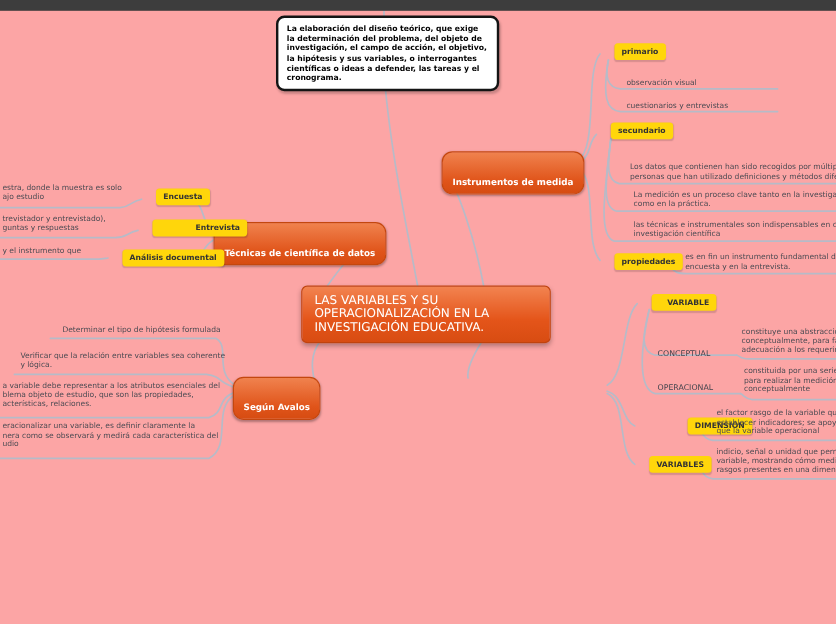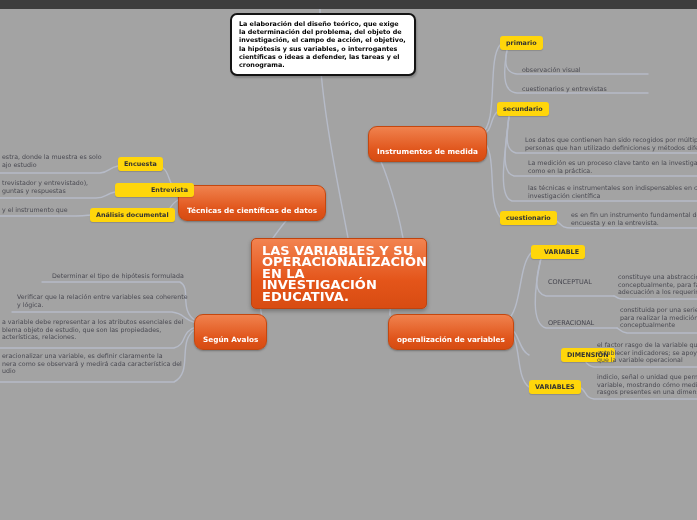--- a/index.html
+++ b/index.html
@@ -1,44 +1,45 @@
 <!DOCTYPE html>
 <html><head>
 <meta charset="utf-8">
 <style>
   * { margin:0; padding:0; box-sizing:border-box; }
   html,body { width:697px; height:520px; overflow:hidden; }
   body { font-family:"DejaVu Sans", sans-serif; }
-  .canvas { position:relative; width:697px; height:520px; background:#a3a3a3; overflow:hidden; }
+  .canvas { position:relative; width:697px; height:520px; background:#fca5a5; overflow:hidden; }
   .topbar { position:absolute; left:0; top:0; width:697px; height:9px; background:#3d3d3d; z-index:3; }
   svg.wires { position:absolute; left:0; top:0; z-index:0; }
   .node { position:absolute; z-index:2; cursor:default; }
   .note {
     left:230px; top:13px; width:186px; background:#ffffff;
     border:2px solid #141414; border-radius:7px; padding:5px 7px;
     font-size:6.4px; font-weight:bold; line-height:8.2px; color:#000;
     box-shadow:1px 2px 2px rgba(0,0,0,.2);
   }
   .root {
-    left:251px; top:238px; width:176px; padding:6px 10px;
+    left:251px; top:238px; width:208px; padding:6px 10px;
     background:linear-gradient(180deg,#f28350 0%,#e4551a 60%,#d84c12 100%);
     border:1px solid #bf430e; border-radius:5px;
-    font-size:13px; font-weight:bold; line-height:11.4px; color:#fff;
+    font-size:10px; font-weight:normal; line-height:11.4px; color:#fff;
     box-shadow:0 2px 4px rgba(0,0,0,.3);
   }
   .orange {
     padding:20px 8px 5px 8px; border-radius:9px;
     background:linear-gradient(180deg,#f0824e 0%,#e0541a 70%,#d64c12 100%);
     border:1px solid #c4470f; font-size:7.3px; font-weight:bold; color:#fff;
     white-space:nowrap; box-shadow:0 1px 2px rgba(0,0,0,.3);
   }
   .yellow {
     padding:3px 6px; border-radius:3px; background:#ffd60b;
     font-size:6.4px; font-weight:bold; color:#333; white-space:nowrap;
     box-shadow:0 1px 1px rgba(0,0,0,.15);
+    margin-left:12px;
   }
   .txt { font-size:6.3px; line-height:7.7px; color:#4a4a52; white-space:nowrap; }
   .txt div { white-space:nowrap; }
   .lbl { font-size:6.5px; color:#45454e; white-space:nowrap; }
 </style>
 </head>
 <body>
 
 <div class="canvas">
 
@@ -85,34 +86,33 @@
 
   <div class="node note">
     <span>La elaboración del diseño teórico, que exige la determinación del problema, del objeto de investigación, el campo de acción, el objetivo, la hipótesis y sus variables, o interrogantes científicas o ideas a defender, las tareas y el cronograma.</span>
   </div>
 
   <div class="node root">
     <span>LAS VARIABLES Y SU OPERACIONALIZACIÓN EN LA INVESTIGACIÓN EDUCATIVA.</span>
   </div>
 
   <div class="node orange" style="left:368px; top:126px;"><span>Instrumentos de medida</span></div>
-  <div class="node orange" style="left:178px; top:185px;"><span>Técnicas de científicas de datos</span></div>
+  <div class="node orange" style="left:178px; top:185px;"><span>Técnicas de científica de datos</span></div>
   <div class="node orange" style="left:194px; top:314px;"><span>Según Avalos</span></div>
-  <div class="node orange" style="left:388px; top:314px;"><span>operalización de variables</span></div>
 
   <div class="node yellow" style="left:500px; top:36px;"><span>primario</span></div>
   <div class="node yellow" style="left:497px; top:102px;text-align:center;"><span>secundario</span></div>
-  <div class="node yellow" style="left:500px; top:211px;"><span>cuestionario</span></div>
+  <div class="node yellow" style="left:500px; top:211px;"><span>propiedades</span></div>
 
   <div class="node yellow" style="left:118px; top:157px;"><span>Encuesta</span></div>
   <div class="node yellow" style="left:115px; top:183px;padding-left:36px;"><span>Entrevista</span></div>
   <div class="node yellow" style="left:90px; top:208px;"><span>Análisis documental</span></div>
 
   <div class="node yellow" style="left:531px; top:245px;padding-left:13px;"><span>VARIABLE</span></div>
-  <div class="node lbl" style="left:548px; top:278px;"><span>CONCEPTUAL</span></div>
+  <div class="node lbl" style="left:548px; top:291px;"><span>CONCEPTUAL</span></div>
   <div class="node lbl" style="left:548px; top:319px;"><span>OPERACIONAL</span></div>
   <div class="node yellow" style="left:561px; top:348px;"><span>DIMENSIÓN</span></div>
   <div class="node yellow" style="left:529px; top:380px;"><span>VARIABLES</span></div>
 
   <div class="node txt" style="left:522px; top:66px;">
       <div>observación visual</div>
     </div>
   <div class="node txt" style="left:522px; top:85px;">
       <div>cuestionarios y entrevistas</div>
     </div>

